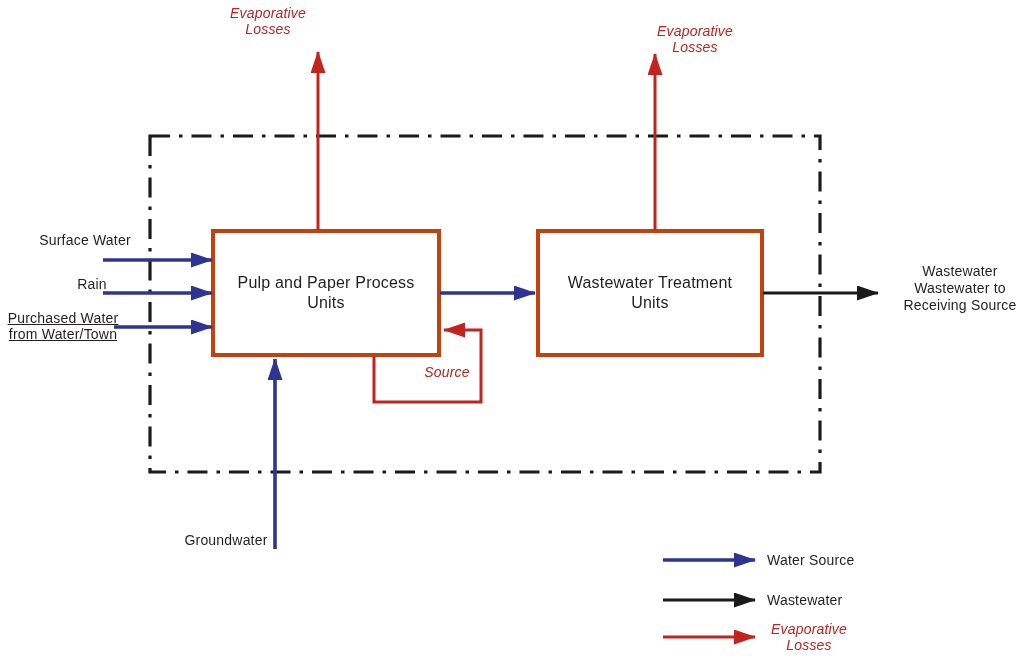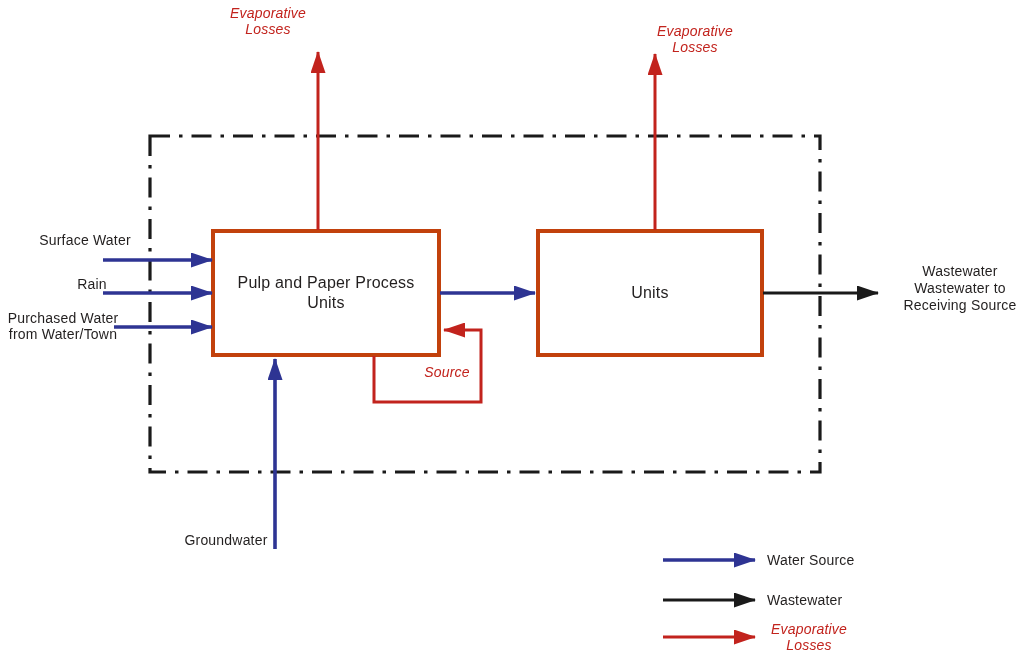--- a/index.html
+++ b/index.html
@@ -30,38 +30,39 @@
   .lbl{
     position:absolute;z-index:4;
     font-size:14px;line-height:16px;letter-spacing:0.2px;color:#221f1f;
     text-align:center;white-space:nowrap;transform:translateX(-50%);
   }
   .red-text{color:#c2231d;font-style:italic;}
   #lbl-evap1{left:268px;top:5px;}
   #lbl-evap2{left:695px;top:23px;}
   #lbl-surface{left:85px;top:232px;}
   #lbl-rain{left:76px;top:276px;margin-left:16px;}
-  #lbl-purchased{left:63px;top:310px;}
+  #lbl-purchased{left:63px;top:310px;text-decoration:underline;}
   #lbl-groundwater{left:226px;top:532px;}
   #lbl-recycle{left:447px;top:364px;}
   #lbl-discharge{left:960px;top:263px;line-height:17px;}
   #lbl-legend-water{left:767px;top:552px;transform:none;text-align:left;}
   #lbl-legend-waste{left:767px;top:592px;transform:none;text-align:left;}
   #lbl-legend-evap{left:809px;top:621px;}
 </style>
 </head>
 <body>
 
 <div class="canvas">
 
   <div class="node" id="box-process">
     <div>Pulp and Paper Process</div>
     <div>Units</div>
   </div>
   <div class="node" id="box-treatment">
+    <div>Wastewater Treatment</div>
     <div>Units</div>
   </div>
 
   <svg class="overlay" width="1024" height="662" viewBox="0 0 1024 662">
     <defs>
       <marker id="ah-blue" markerUnits="userSpaceOnUse" markerWidth="22" markerHeight="15" viewBox="0 0 22 15" refX="21" refY="7.5" orient="auto">
         <path d="M0,0 L22,7.5 L0,15 Z" fill="#2e3493"></path>
       </marker>
       <marker id="ah-red" markerUnits="userSpaceOnUse" markerWidth="22" markerHeight="15" viewBox="0 0 22 15" refX="21" refY="7.5" orient="auto">
         <path d="M0,0 L22,7.5 L0,15 Z" fill="#c2231d"></path>

